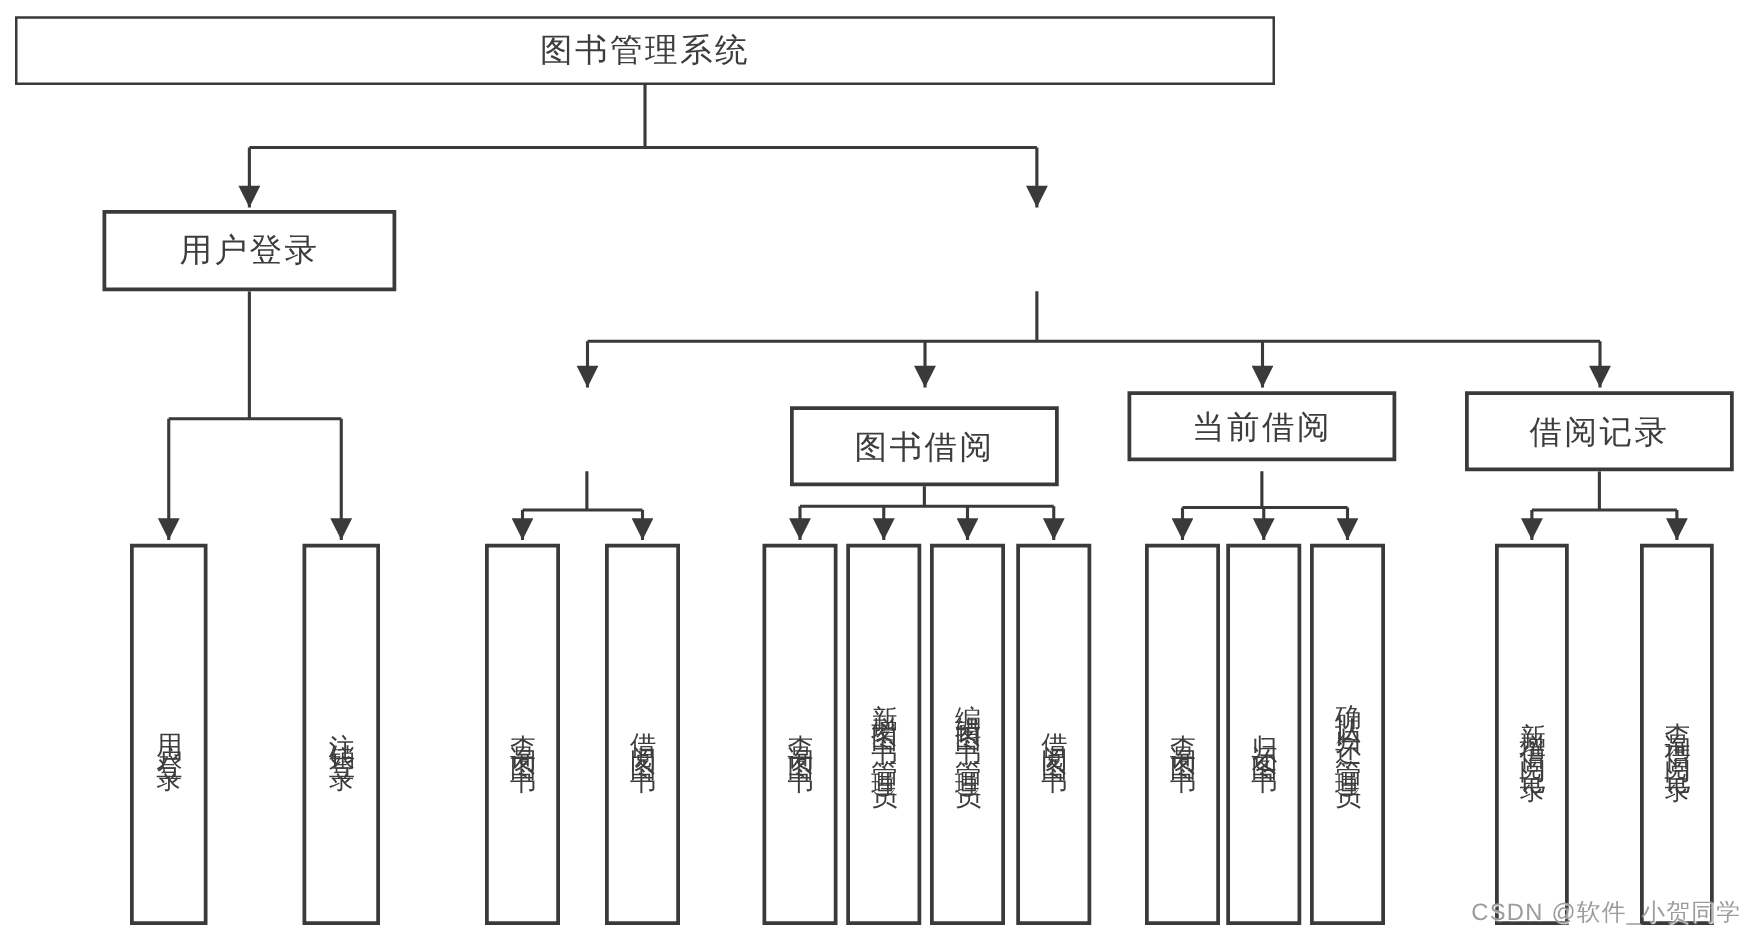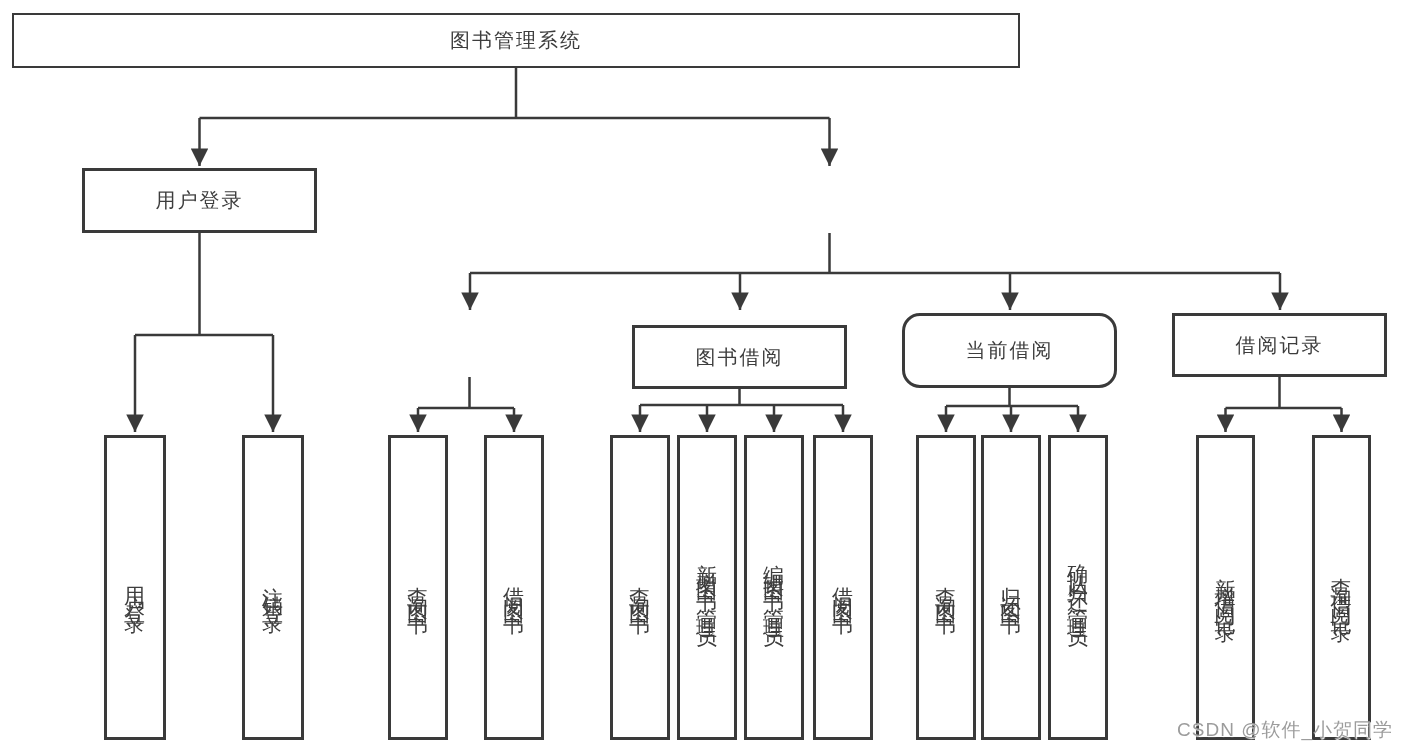--- a/index.html
+++ b/index.html
@@ -11,21 +11,21 @@
     overflow:hidden;
   }
   .wires { position:absolute; left:0; top:0; width:1405px; height:747px; }
   .node {
     position:absolute; box-sizing:border-box;
     background:#ffffff; border:3px solid #3a3a3a;
     display:flex; align-items:center; justify-content:center;
     color:#3d3d3d;
   }
   .root { border-width:2.5px; }
-  .h  { font-size:20px; letter-spacing:2px; white-space:nowrap; }
+  .h  { font-size:26px; letter-spacing:2px; white-space:nowrap; }
   .v span {
     writing-mode:vertical-rl;
     font-size:21px; letter-spacing:9px; line-height:1;
     white-space:nowrap;
   }
   .watermark {
     position:absolute; right:12px; bottom:4px;
     font-size:19px; color:#9c9c9c;
     text-shadow:1px 1px 1px #ffffff;
     letter-spacing:1px;
@@ -85,21 +85,21 @@
     <span>图书管理系统</span>
   </div>
 
   <div class="node h" style="left:82px; top:168px; width:235px; height:65px;">
     <span>用户登录</span>
   </div>
 
   <div class="node h" style="left:632px; top:325px; width:215px; height:64px;">
     <span>图书借阅</span>
   </div>
-  <div class="node h" style="left:902px; top:313px; width:215px; height:75px;border-radius:18px;">
+  <div class="node h" style="left:902px; top:313px; width:215px; height:56px;">
     <span>当前借阅</span>
   </div>
   <div class="node h" style="left:1172px; top:313px; width:215px; height:64px;">
     <span>借阅记录</span>
   </div>
 
   <div class="node v" style="left:104px; top:435px; width:62px; height:305px;">
     <span>用户登录</span>
   </div>
   <div class="node v" style="left:242px; top:435px; width:62px; height:305px;">

